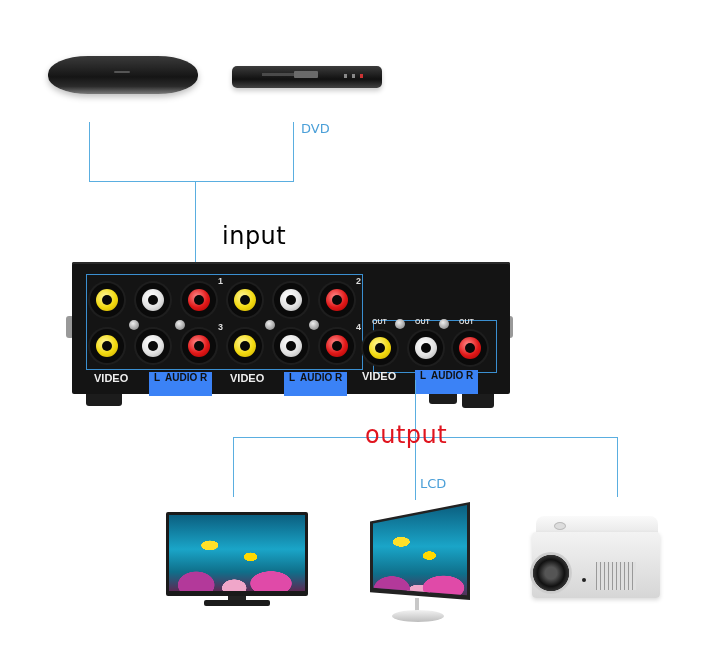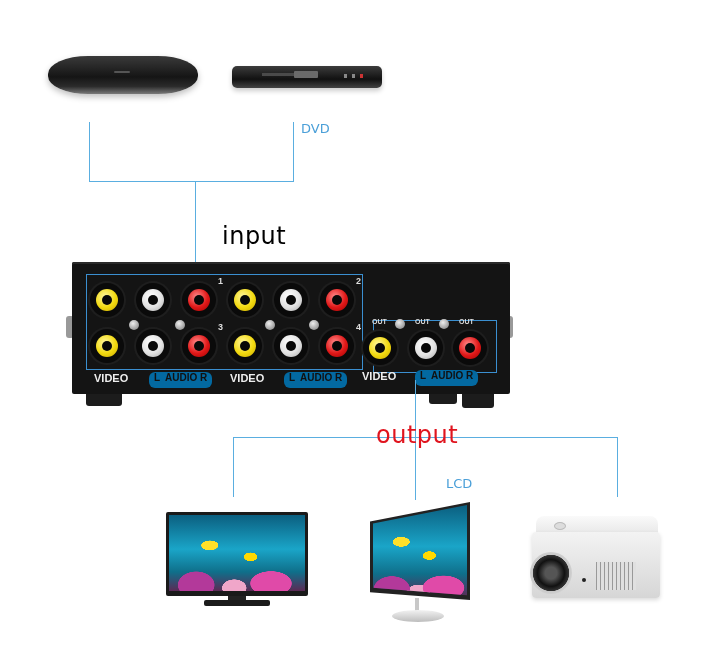--- a/index.html
+++ b/index.html
@@ -35,21 +35,21 @@
   .jack .hole { position: absolute; left: 6px; top: 6px; width: 10px; height: 10px; border-radius: 50%; background: #080808; }
   .ring.yellow { background: radial-gradient(circle at 40% 35%, #fff7a0, #f2d90f 55%, #c8a800); }
   .ring.white  { background: radial-gradient(circle at 40% 35%, #ffffff, #e2e2e2 55%, #a9a9a9); }
   .ring.red    { background: radial-gradient(circle at 40% 35%, #ff8a8a, #e01818 55%, #a00000); }
 
   .screw { position: absolute; width: 10px; height: 10px; border-radius: 50%;
     background: radial-gradient(circle at 40% 35%, #eee, #9a9a9a 70%, #666); }
   .num { position: absolute; color: #ddd; font-size: 9px; font-weight: bold; }
   .out-lbl { position: absolute; color: #ddd; font-size: 7px; font-weight: bold; }
   .video-lbl { position: absolute; color: #eee; font-size: 11px; font-weight: bold; }
-  .audio-lbl { position: absolute; color: #111; background: #0369a1; font-size: 10px; font-weight: bold; padding: 0 5px; height: 16px; line-height: 12px; white-space: pre; border-radius: 6px; }
+  .audio-lbl { position: absolute; color: #111; background: #3b82f6; font-size: 10px; font-weight: bold; padding: 0 5px; height: 24px; line-height: 12px; white-space: pre; }
   .group-box { position: absolute; border: 1px solid #3b8fd0; }
 
   
   .tv { left: 166px; top: 512px; width: 142px; height: 96px; }
   .screen { position: absolute; overflow: hidden;
     background:
       radial-gradient(ellipse 14px 8px at 30% 40%, #ffe02a 60%, transparent 62%),
       radial-gradient(ellipse 11px 7px at 60% 55%, #ffd900 60%, transparent 62%),
       radial-gradient(ellipse 30px 22px at 20% 92%, #b3399a 60%, transparent 62%),
       radial-gradient(ellipse 34px 20px at 75% 90%, #e04aa8 60%, transparent 62%),
@@ -218,22 +218,22 @@
   <div class="audio-lbl" style="left:212px;top:110px">L  AUDIO R</div>
   <div class="video-lbl" style="left:290px;top:108px">VIDEO</div>
   <div class="audio-lbl" style="left:343px;top:108px">L  AUDIO R</div>
 </div>
 
 <div class="line" style="left:415px;top:380px;width:1px;height:120px"></div>
 <div class="line" style="left:233px;top:437px;width:385px;height:1px"></div>
 <div class="line" style="left:233px;top:437px;width:1px;height:60px"></div>
 <div class="line" style="left:617px;top:437px;width:1px;height:60px"></div>
 
-<div class="big-lbl" style="left:376px;top:421px;color:#e0141e">output</div>
-<div class="lbl-blue" style="left:446px;top:476px">LCD</div>
+<div class="big-lbl" style="left:365px;top:421px;color:#e0141e">output</div>
+<div class="lbl-blue" style="left:420px;top:476px">LCD</div>
 
 <div class="abs tv">
   <div class="bezel"></div>
   <div class="screen"></div>
   <div class="neck"></div>
   <div class="base"></div>
 </div>
 
 <div class="abs mon">
   <div class="bezel"></div>

